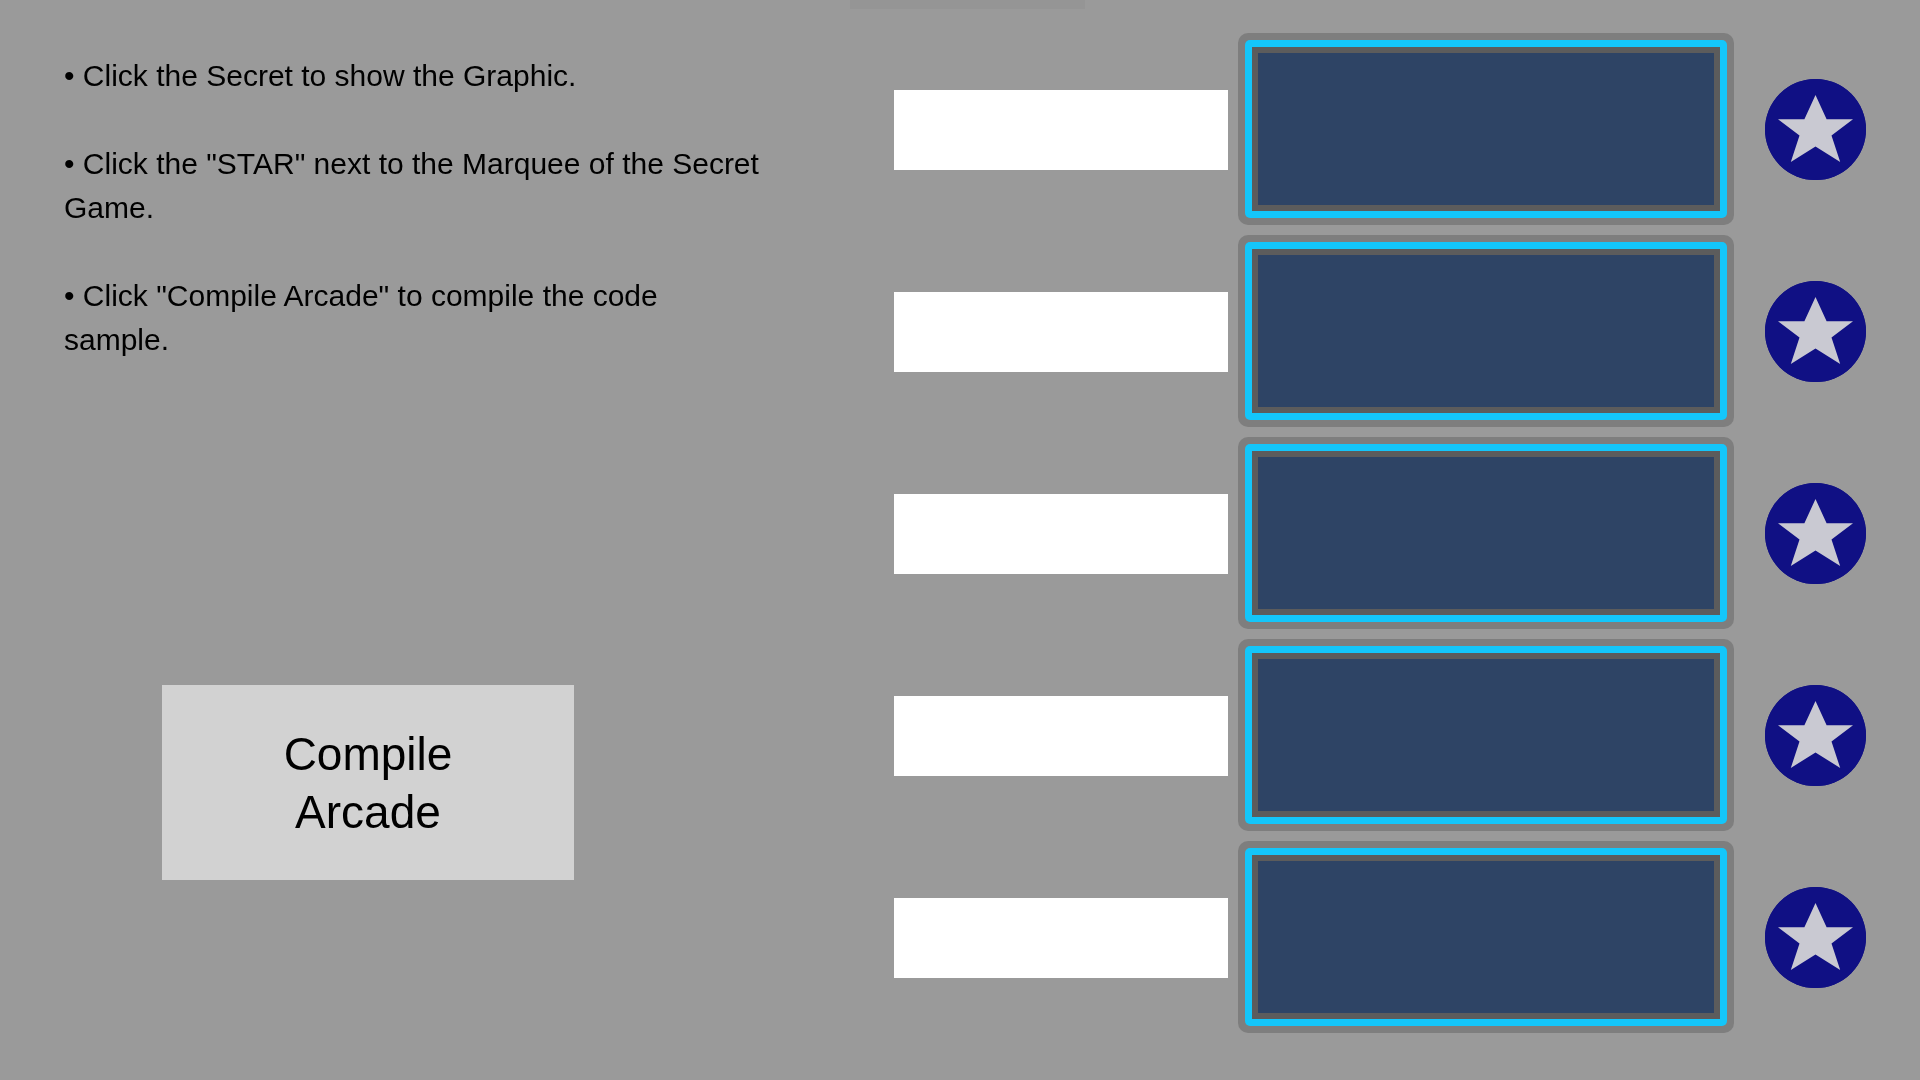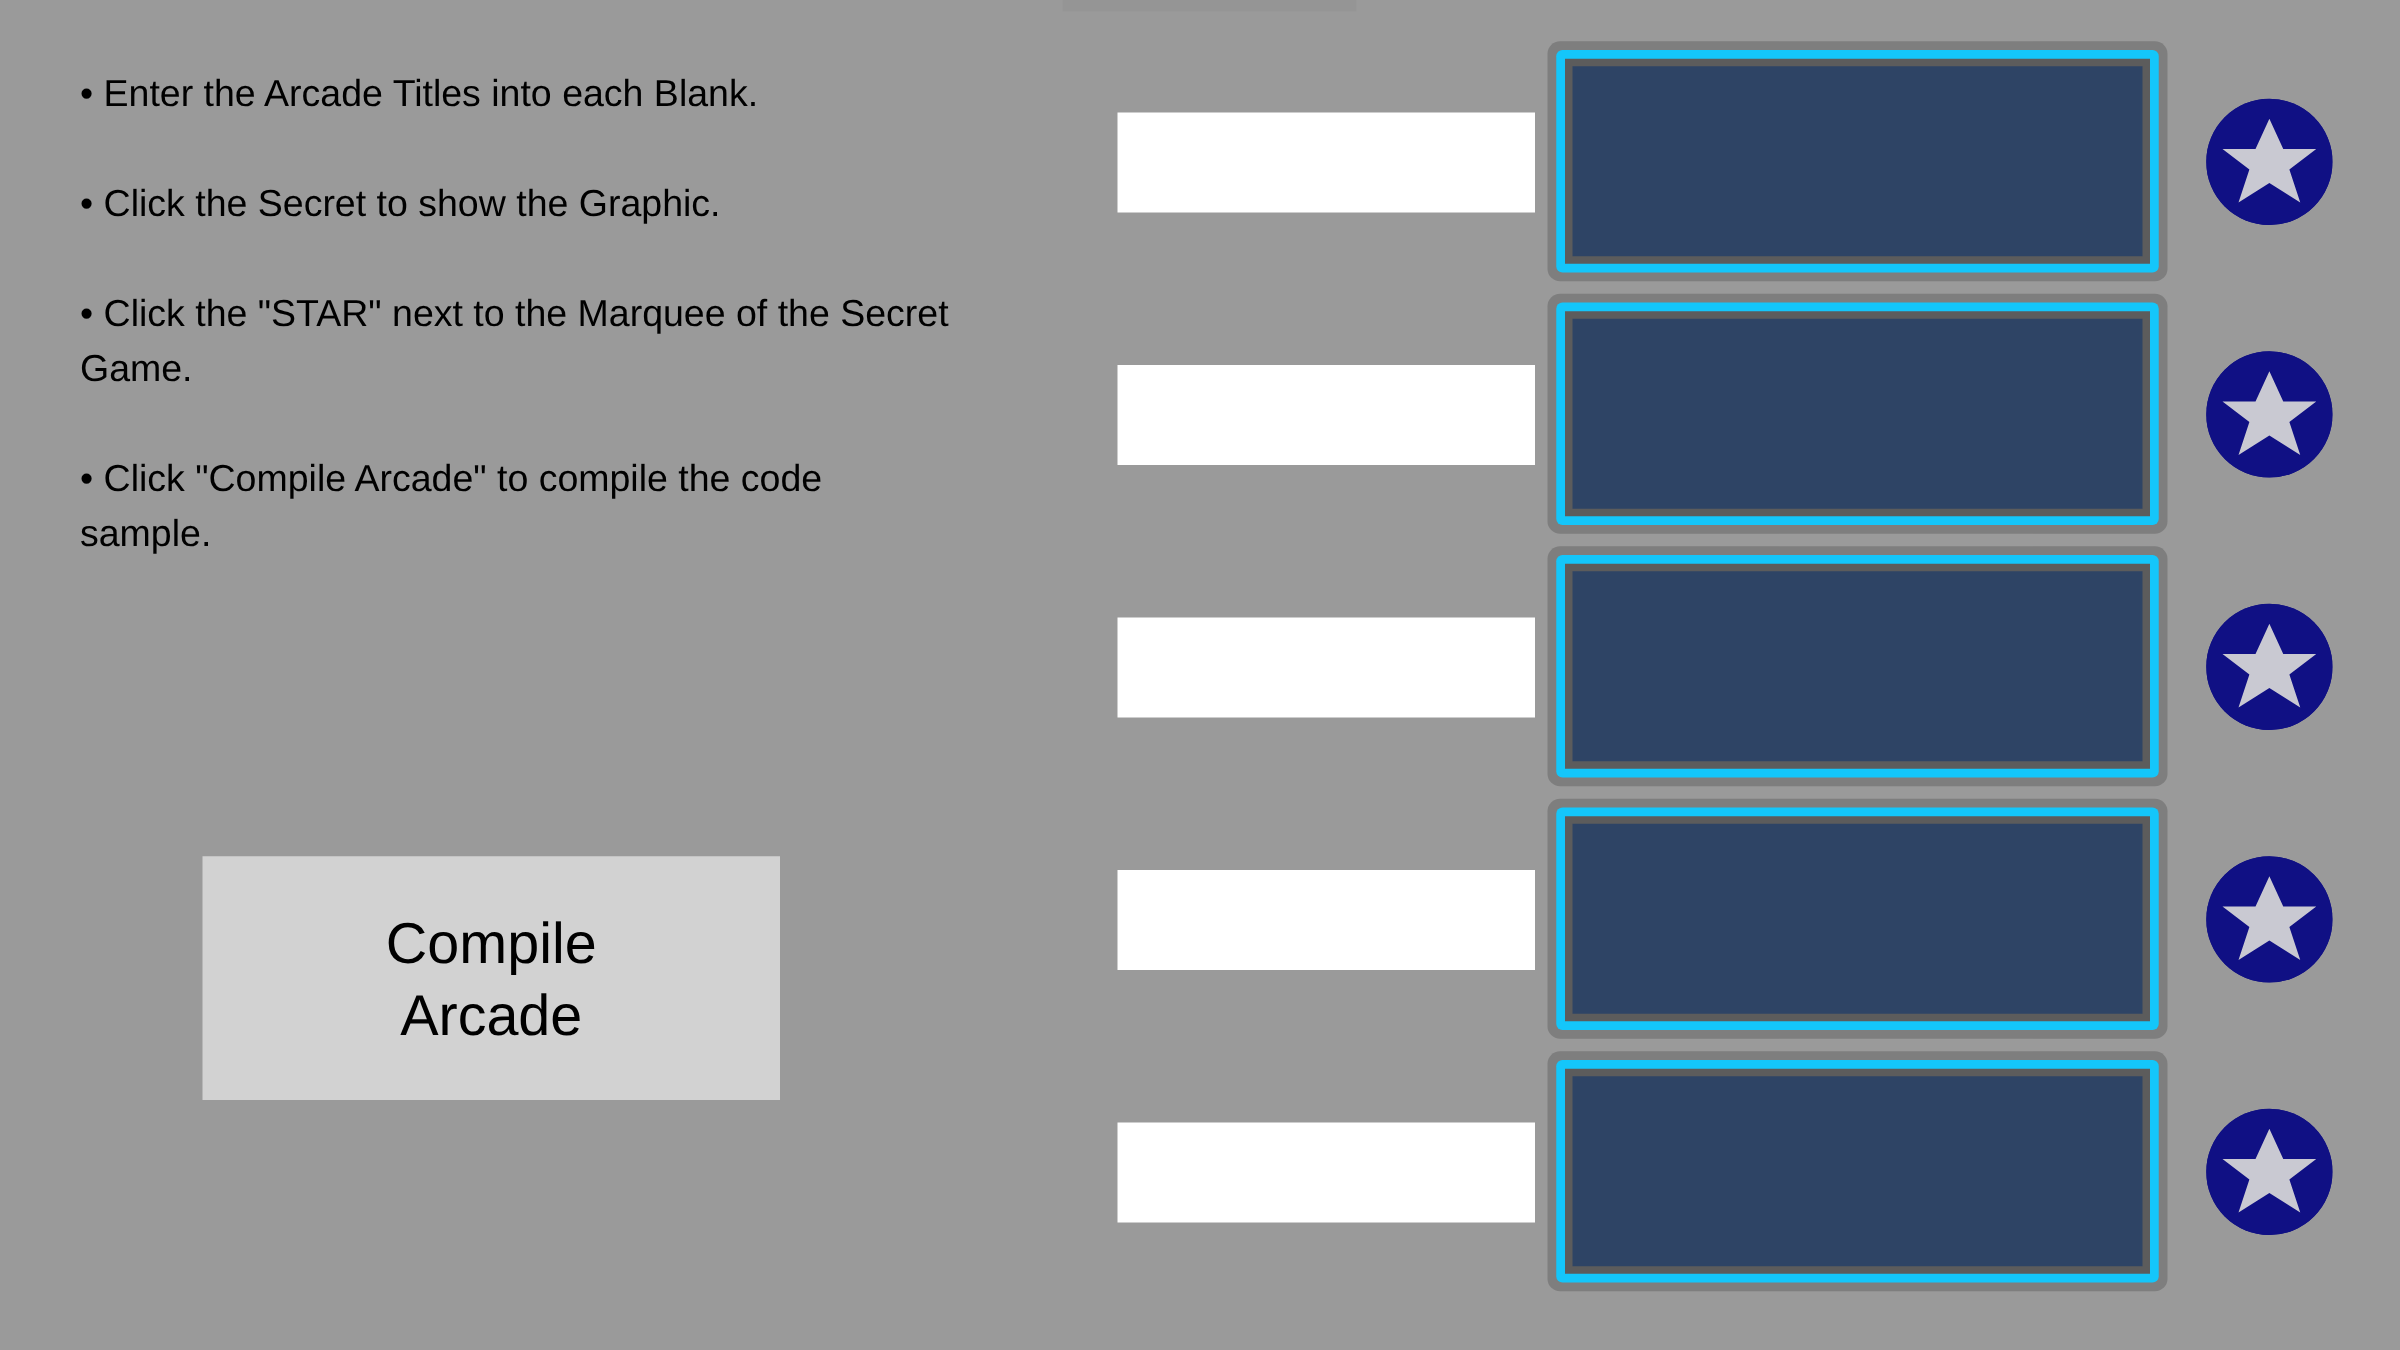--- a/index.html
+++ b/index.html
@@ -41,21 +41,21 @@
     letter-spacing: 0px;
     white-space: pre-line;
   }
   .bullet:last-child { margin-bottom: 0; }
 
   
   .compile-button {
     position: absolute;
     left: 162px;
     top: 685px;
-    width: 462px;
+    width: 412px;
     height: 195px;
     background: #d2d2d2;
     border: 0;
     padding: 0;
     display: flex;
     align-items: center;
     justify-content: center;
     cursor: pointer;
     font-family: "Liberation Sans", sans-serif;
   }
@@ -162,21 +162,20 @@
     width: 101px;
     height: 101px;
   }
 </style>
 </head>
 <body>
 
 <div class="top-band"></div>
 
 <div class="instructions">
-  <p class="bullet">• Enter the Arcade Titles into each Blank.</p>
   <p class="bullet">• Click the Secret to show the Graphic.</p>
   <p class="bullet">• Click the "STAR" next to the Marquee of the Secret Game.</p>
   <p class="bullet">• Click "Compile Arcade" to compile the code sample.</p>
 </div>
 
 <button class="compile-button">
   <span class="compile-button-label">Compile
 Arcade</span>
 </button>
 

